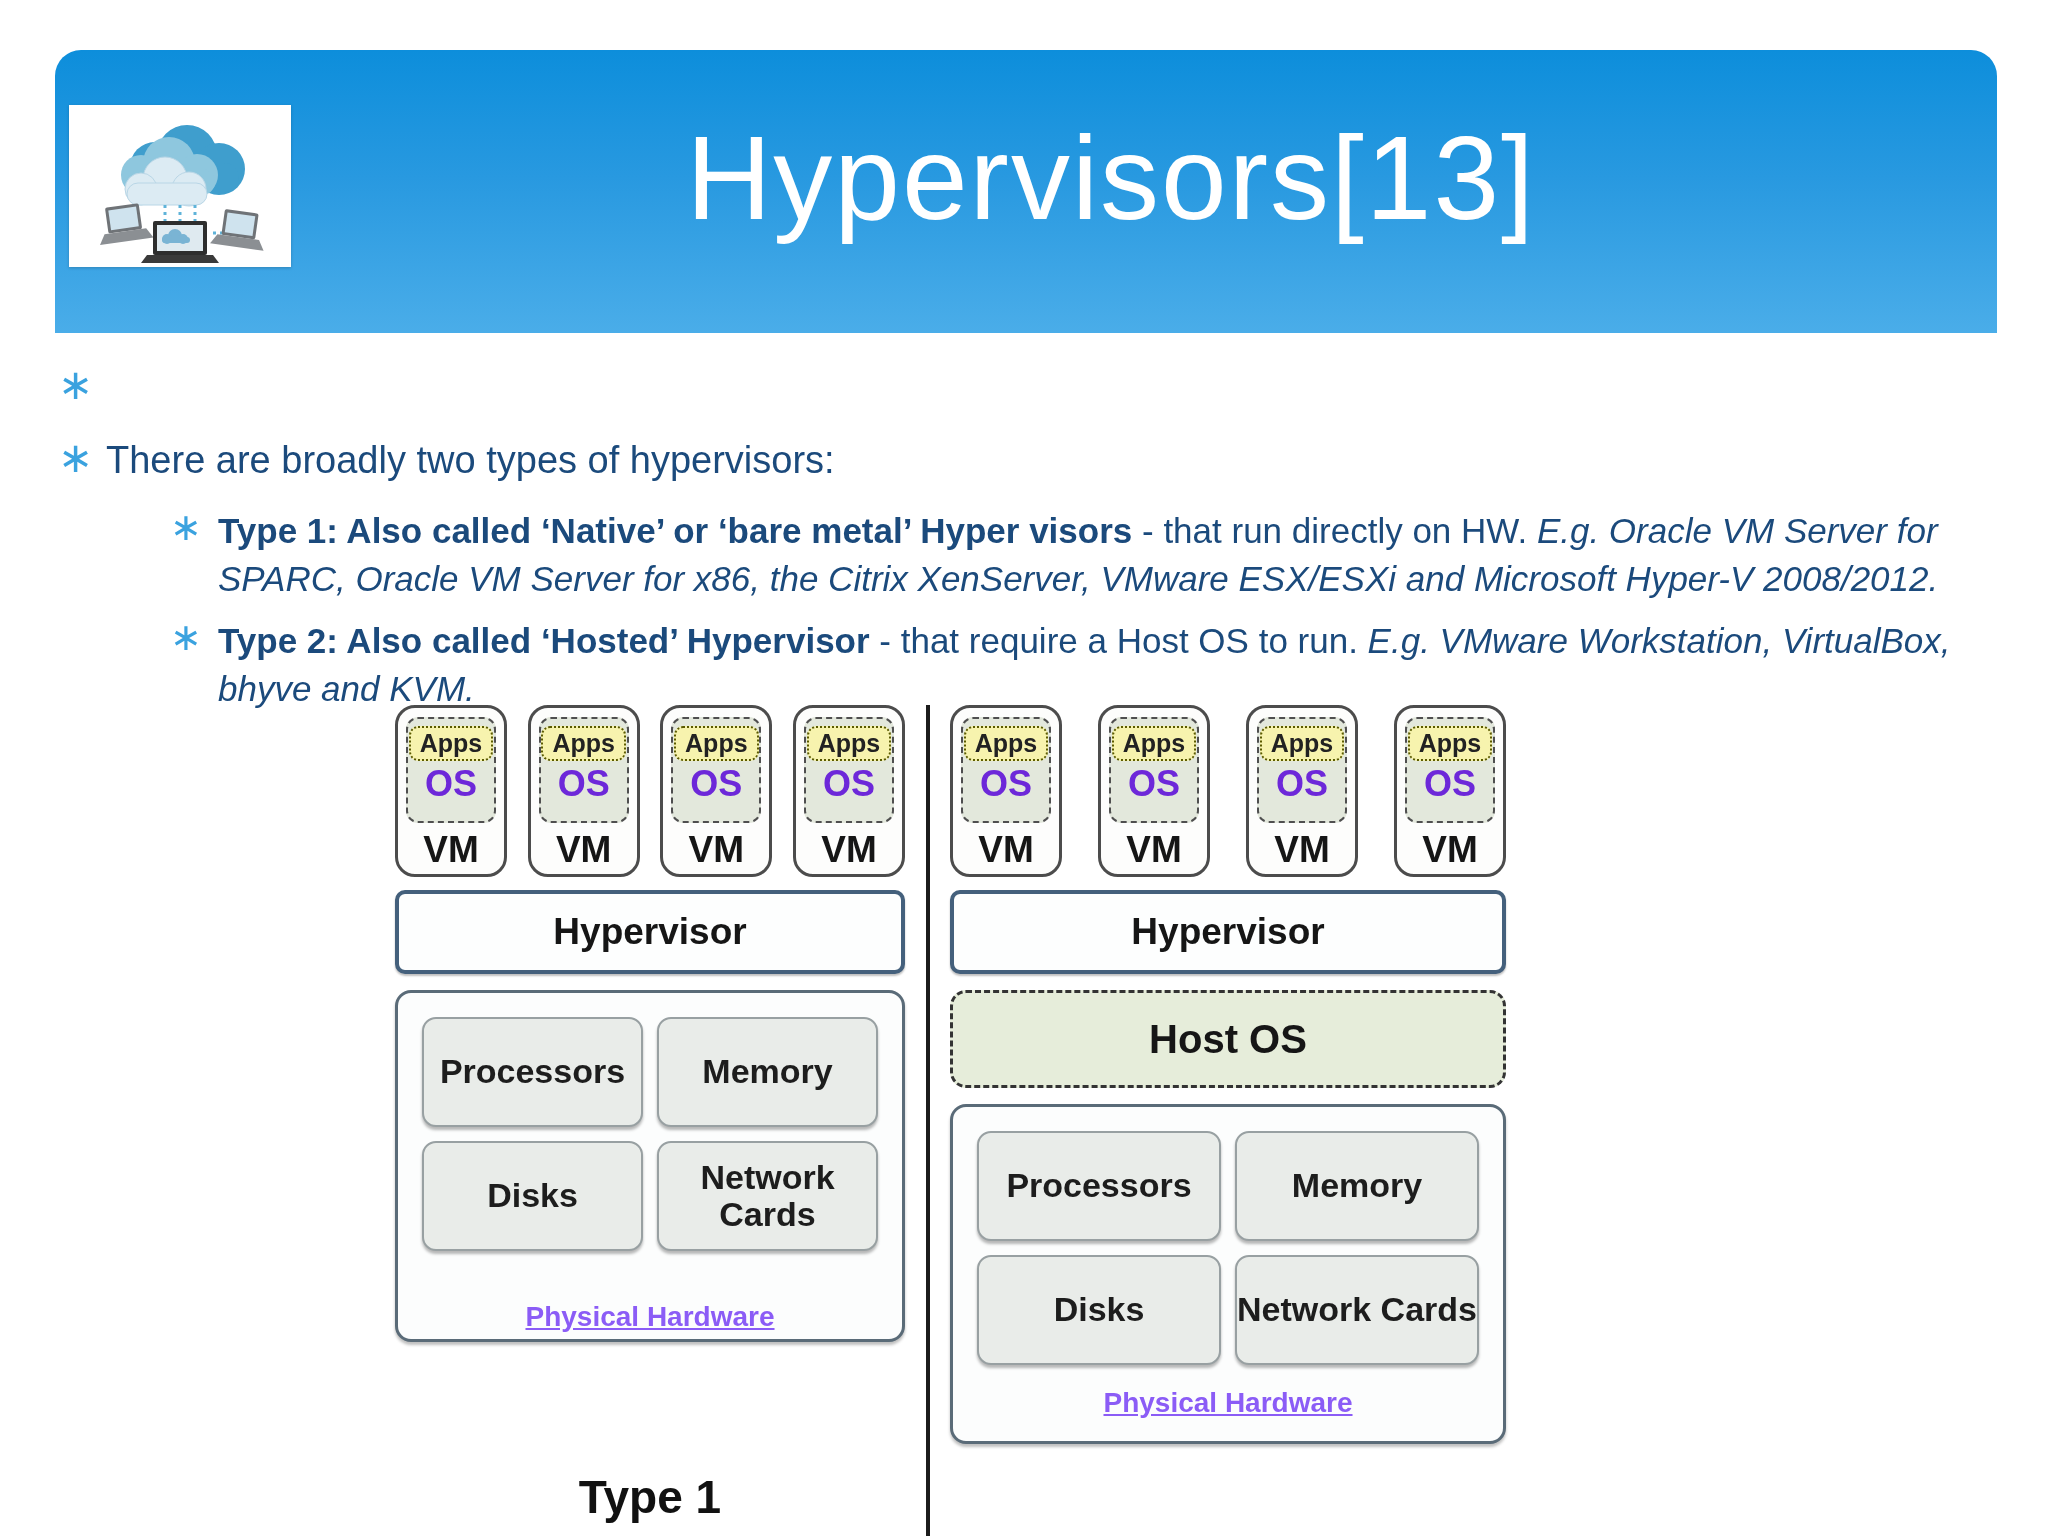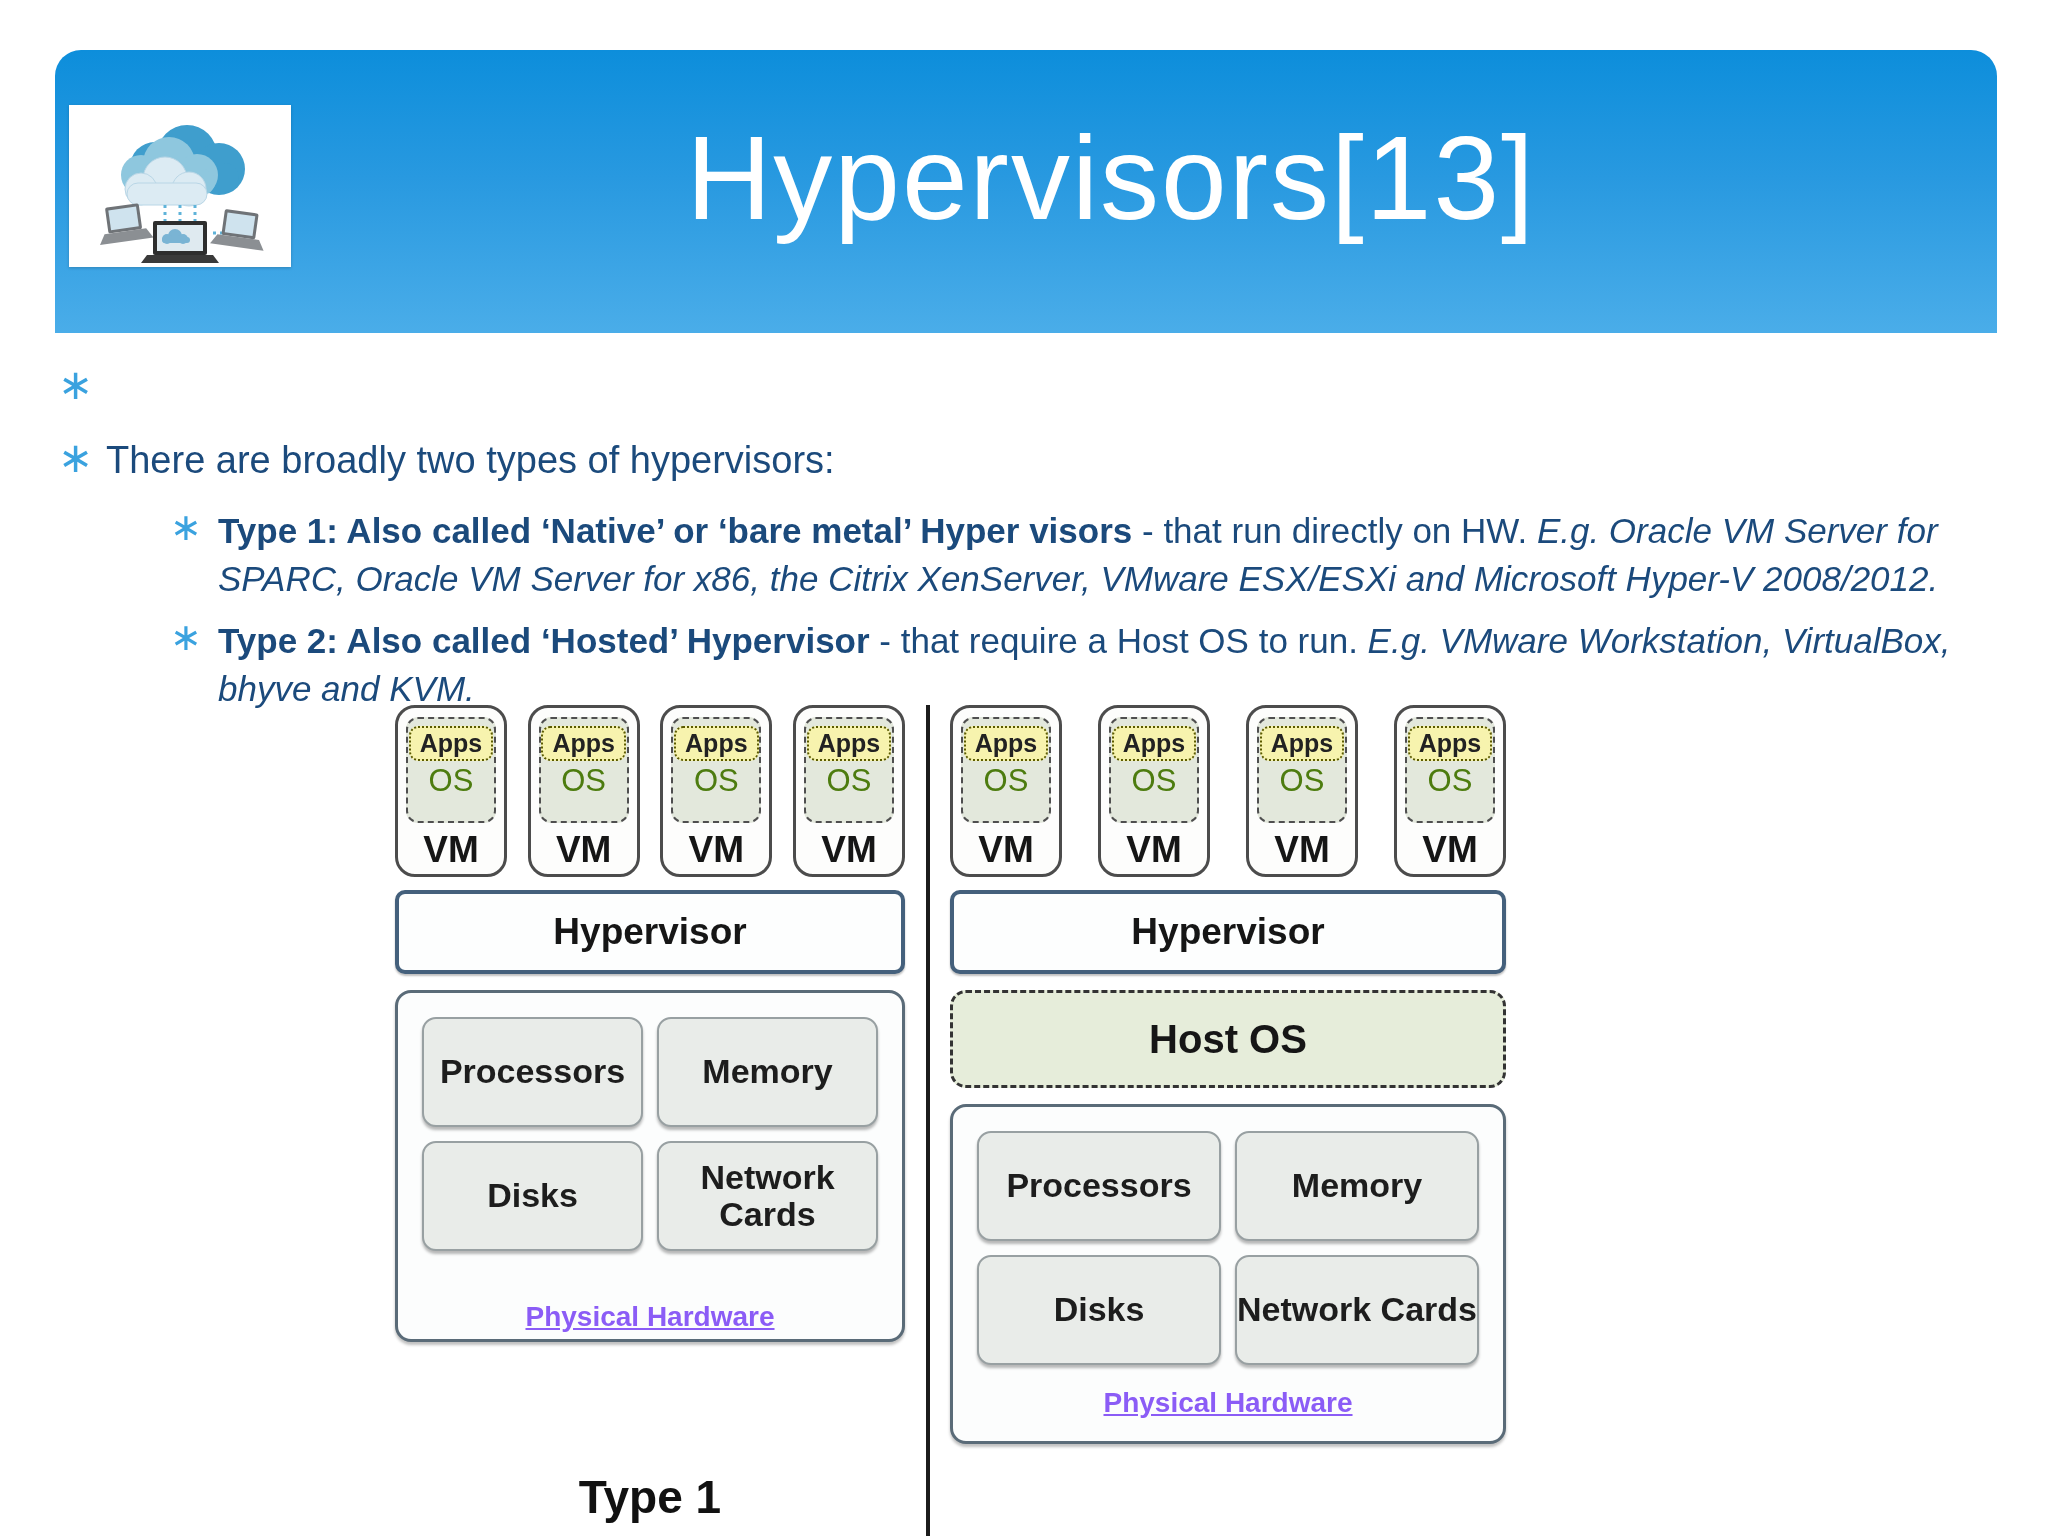--- a/index.html
+++ b/index.html
@@ -39,21 +39,21 @@
   .col-t2 { left:565px; width:556px; }
 
   .vm-row { display:flex; justify-content:space-between; width:100%; }
   .vm-card { width:112px; height:172px; background:#fdfdfc; border:3px solid #4c4c4c;
              border-radius:20px; display:flex; flex-direction:column; align-items:center; }
   .vm-inner { margin-top:9px; width:90px; height:106px; background:#e3e8dc;
               border:2px dashed #4f4f4f; border-radius:12px;
               display:flex; flex-direction:column; align-items:center; }
   .apps-chip { margin-top:7px; padding:1px 9px; background:#f7f3ae; border:2px dotted #5a5a00;
                border-radius:9px; font-weight:bold; font-size:25px; color:#222; }
-  .os-label { font-weight:normal; font-size:31px; color:#4d7c0f; margin-top:2px; }
+  .os-label { font-weight:bold; font-size:36px; color:#6d28d9; margin-top:2px; }
   .vm-label { font-weight:bold; font-size:37px; color:#161616; margin-top:6px; }
 
   .hyp-box { margin-top:13px; height:84px; background:#fdfefe; border:4px solid #44607c;
              border-radius:10px; display:flex; align-items:center; justify-content:center;
              font-weight:bold; font-size:37px; color:#161616;
              box-shadow:0 2px 2px rgba(0,0,0,.25); }
   .hostos-box { margin-top:16px; height:98px; background:#e6edda; border:3px dashed #333333;
                 border-radius:16px; display:flex; align-items:center; justify-content:center;
                 font-weight:bold; font-size:40px; color:#161616; }
   .hw-box { margin-top:16px; background:#fcfdfd; border:3px solid #5a6b78; border-radius:16px;

